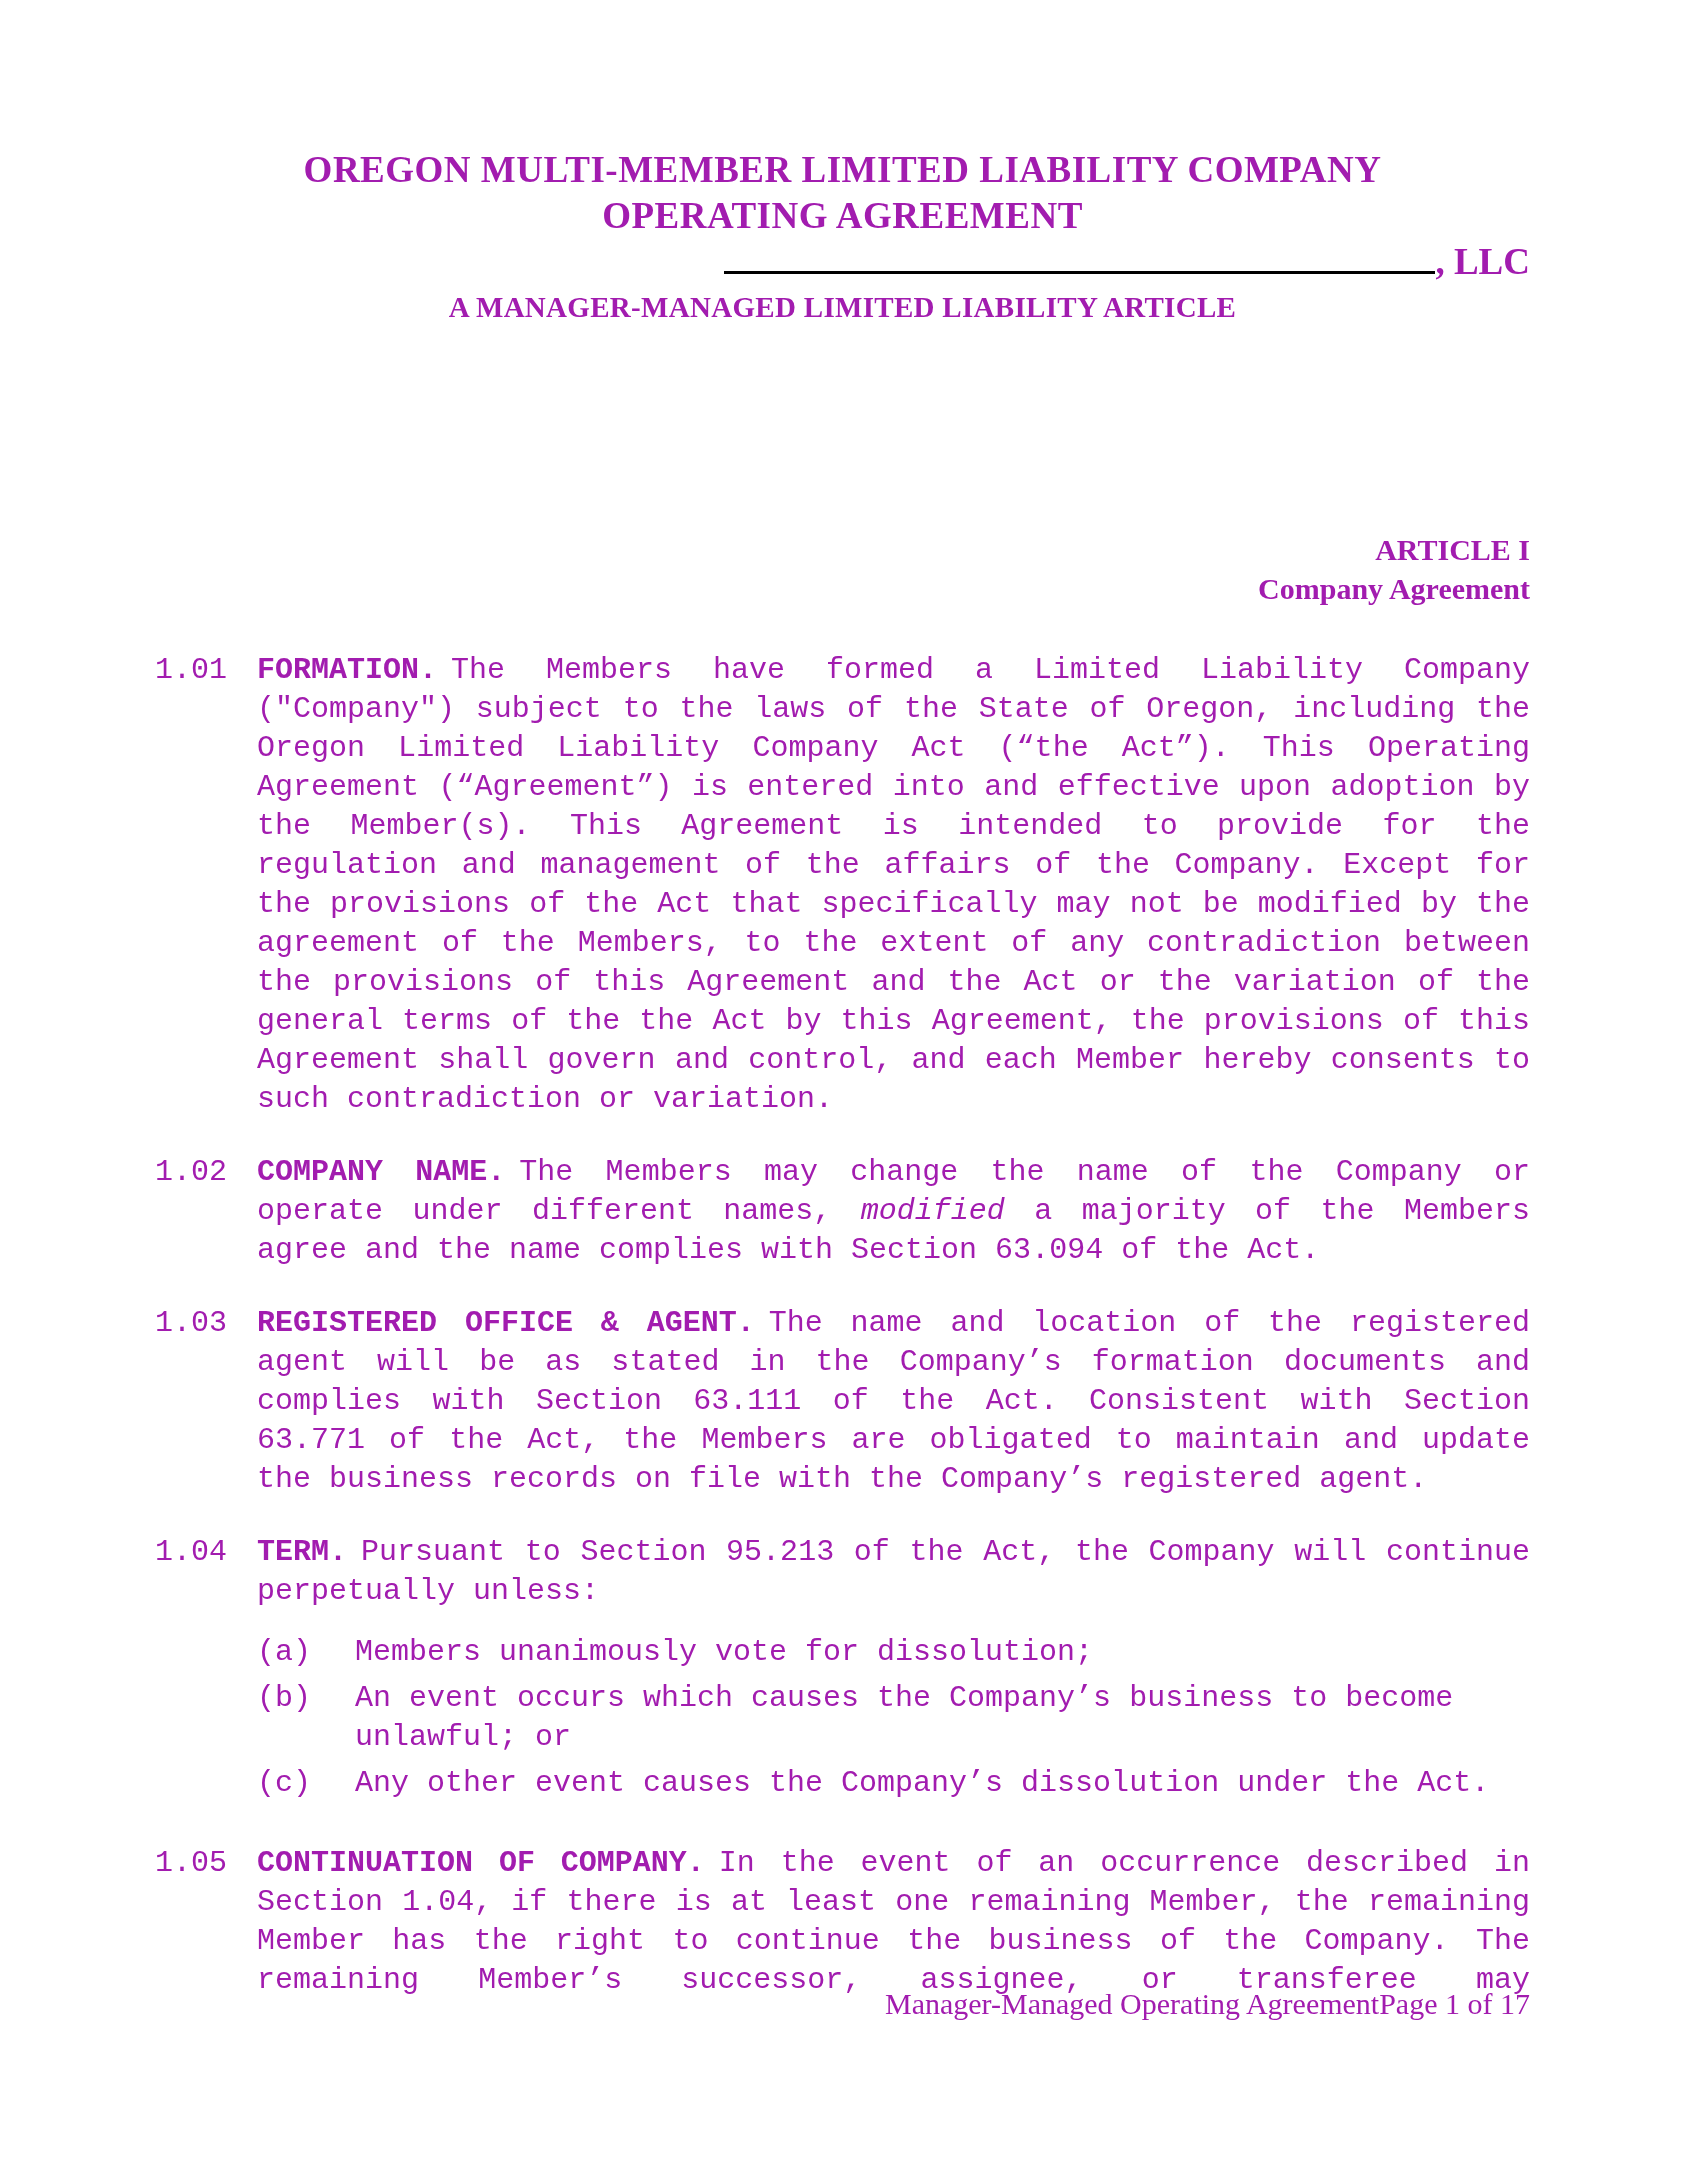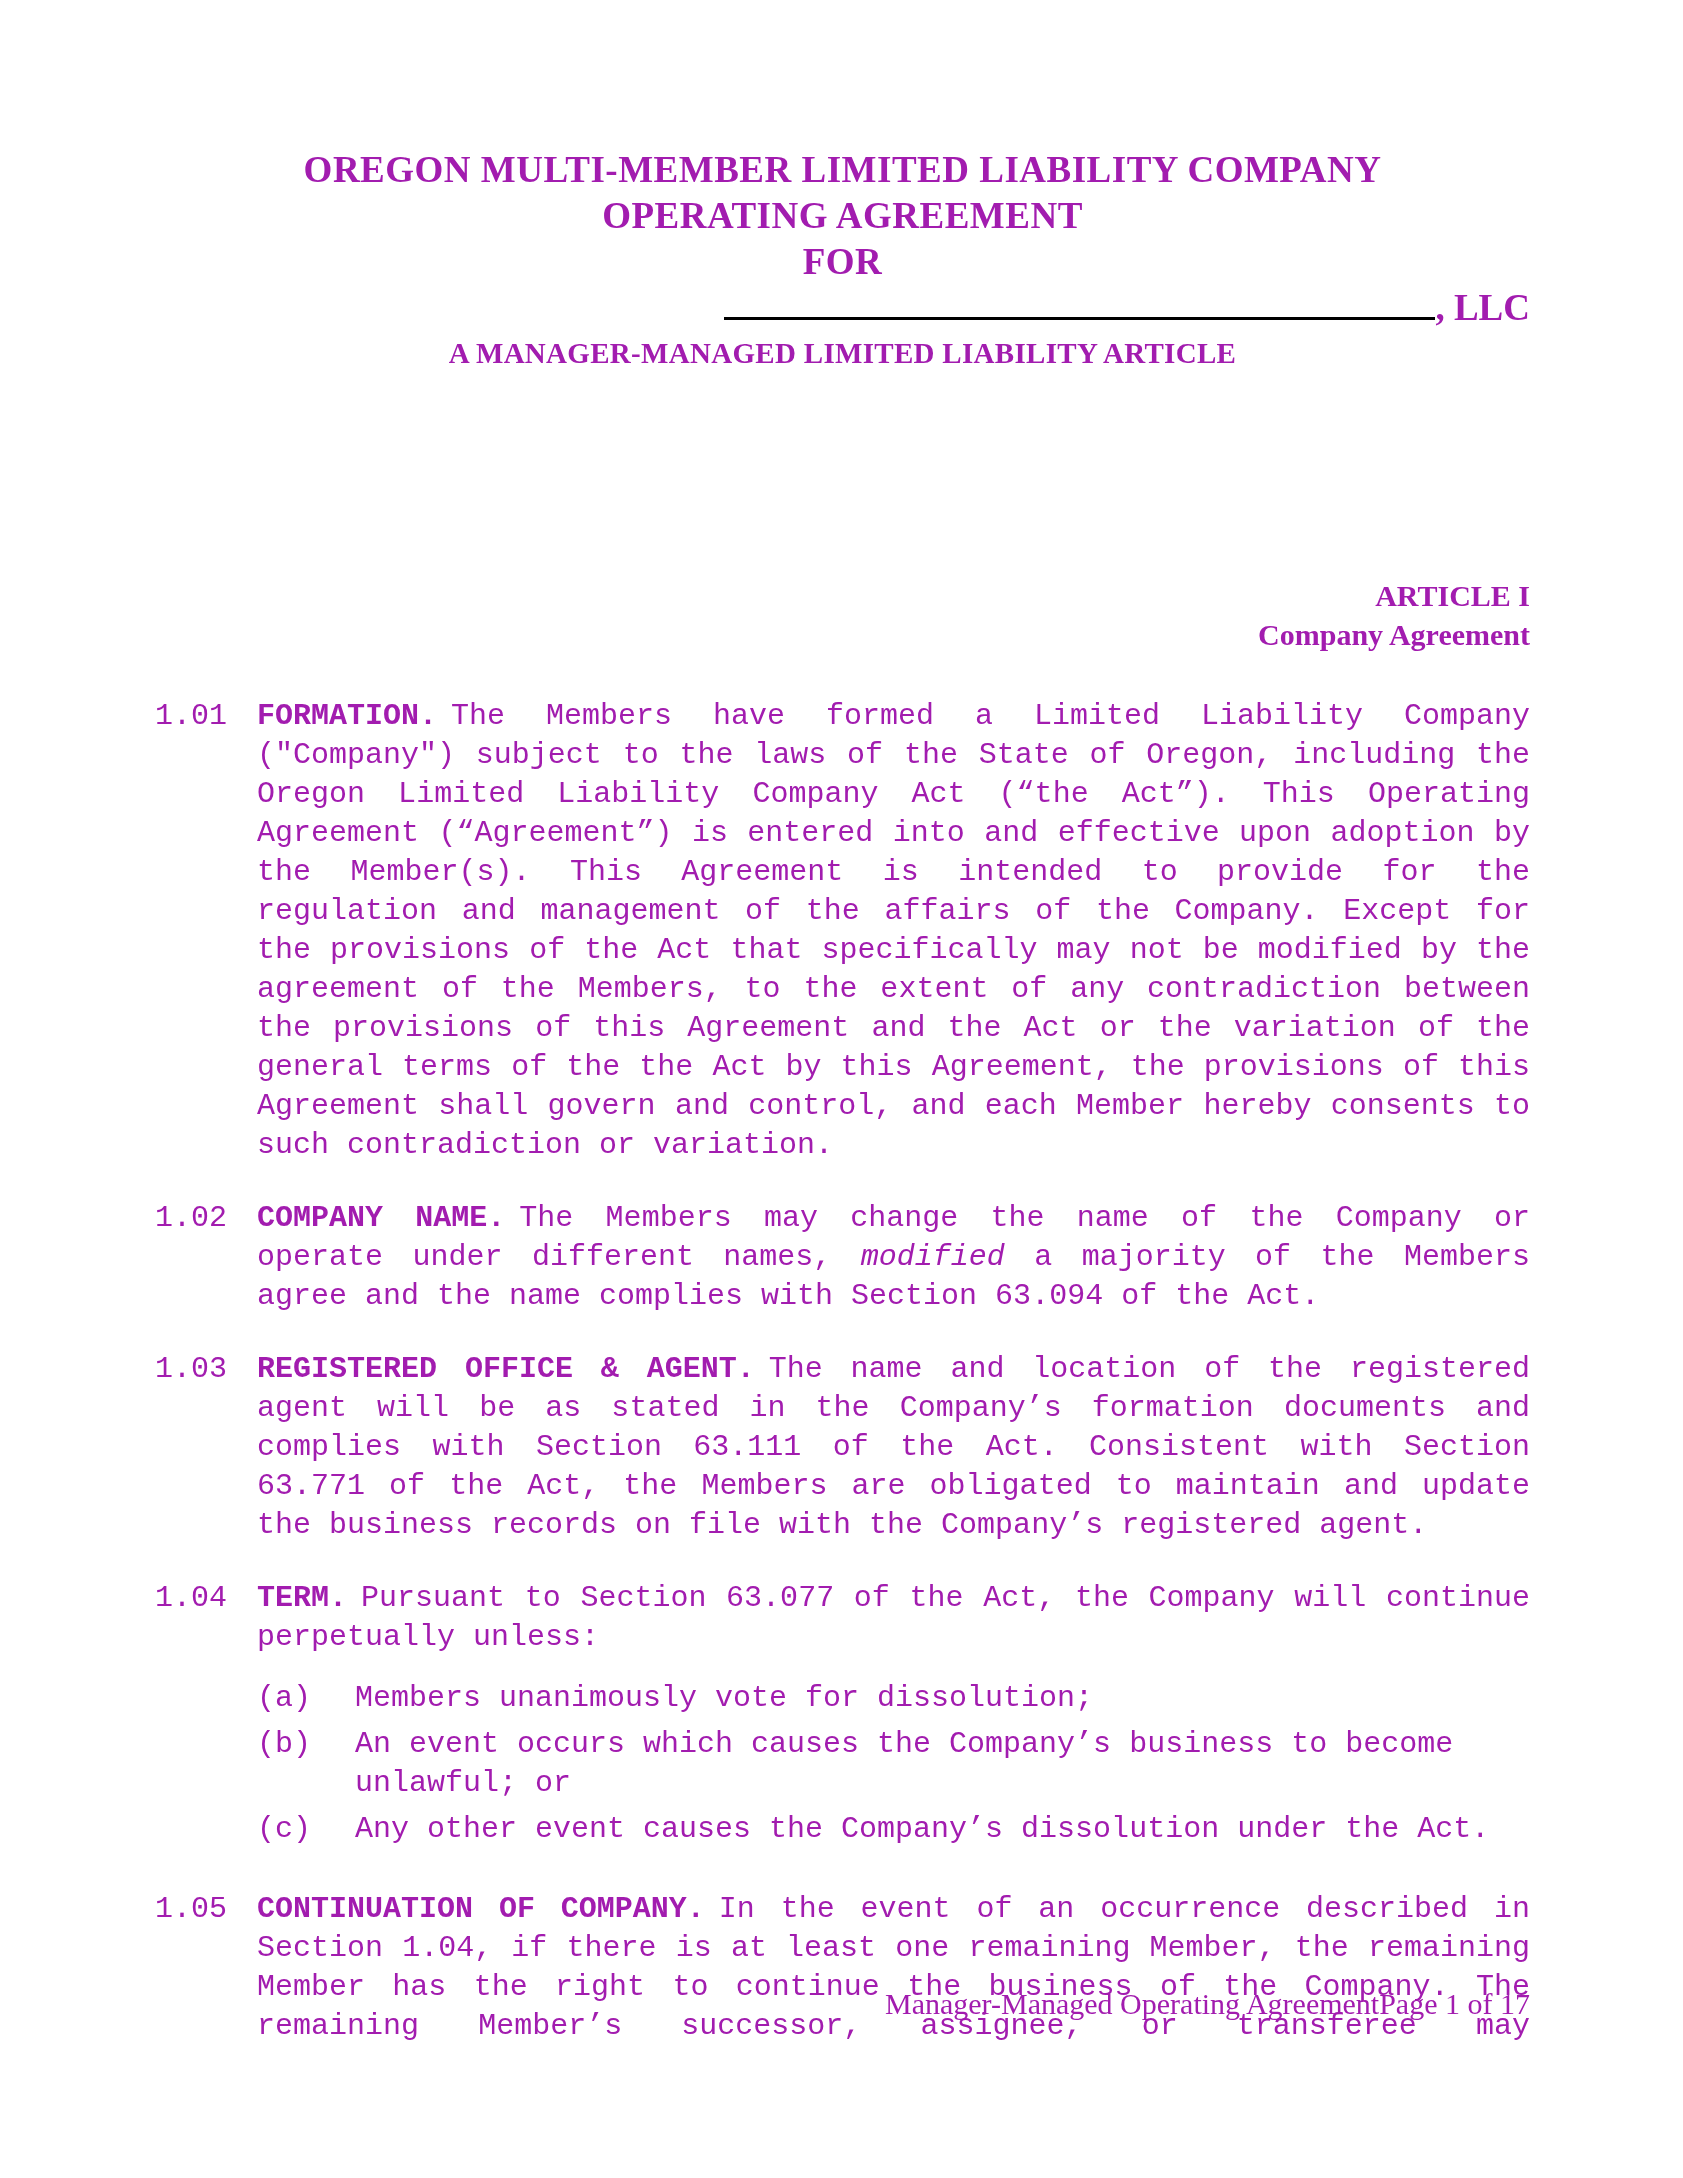--- a/index.html
+++ b/index.html
@@ -83,21 +83,20 @@
 </style>
 </head>
 <body>
 
 <div class="page">
   <div class="content">
 
     <div class="doc-title">
       <div>OREGON MULTI-MEMBER LIMITED LIABILITY COMPANY</div>
       <div>OPERATING AGREEMENT</div>
-      <div>FOR</div>
     </div>
 
     <div class="company-line"><span class="blank"></span><span>, LLC</span></div>
 
     <div class="doc-subtitle">A MANAGER-MANAGED LIMITED LIABILITY ARTICLE</div>
 
     <div class="article-heading">
       <div>ARTICLE I</div>
       <div>Company Agreement</div>
     </div>
@@ -115,21 +114,21 @@
       </div>
 
       <div class="section">
         <div class="sec-num">1.03</div>
         <div class="sec-body"><span class="sec-title">REGISTERED OFFICE &amp; AGENT.</span><span>The name and location of the registered agent will be as stated in the Company’s formation documents and complies with Section 63.111 of the Act. Consistent with Section 63.771 of the Act, the Members are obligated to maintain and update the business records on file with the Company’s registered agent.</span></div>
       </div>
 
       <div class="section">
         <div class="sec-num">1.04</div>
         <div class="sec-body">
-          <div><span class="sec-title">TERM.</span><span>Pursuant to Section 63.077 of the Act, the Company will continue perpetually unless:</span></div>
+          <div><span class="sec-title">TERM.</span><span>Pursuant to Section 95.213 of the Act, the Company will continue perpetually unless:</span></div>
           <div class="sub-list">
             <div class="sub-item">
               <div>(a)</div>
               <div>Members unanimously vote for dissolution;</div>
             </div>
             <div class="sub-item">
               <div>(b)</div>
               <div>An event occurs which causes the Company’s business to become unlawful; or</div>
             </div>
             <div class="sub-item">

